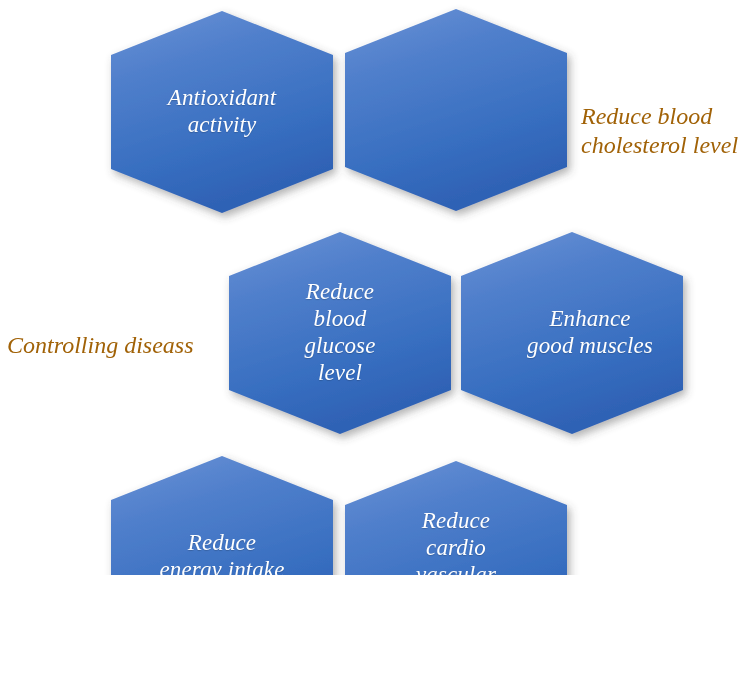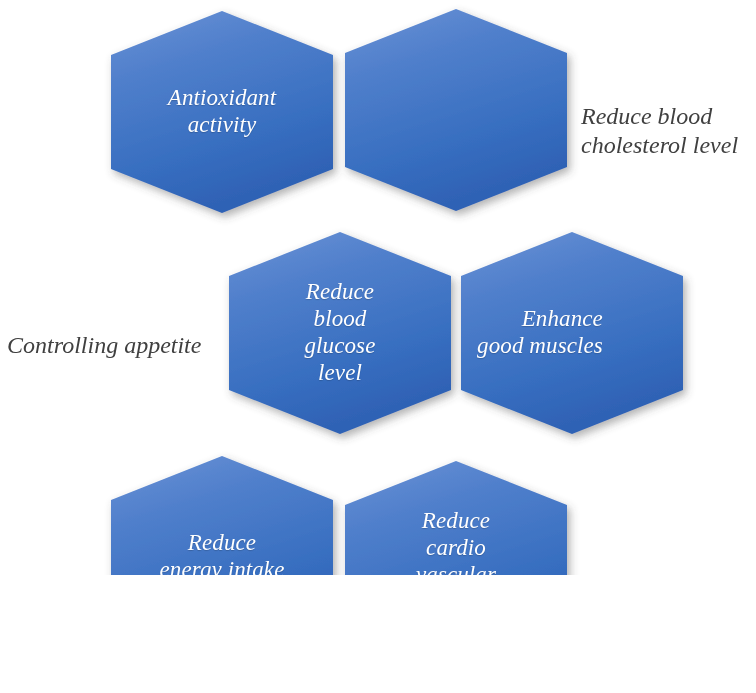--- a/index.html
+++ b/index.html
@@ -34,21 +34,21 @@
     line-height: 1.17;
     text-align: center;
     white-space: pre-line;
     transform: translate(-50%, -50%);
     pointer-events: none;
     text-shadow: 0 1px 1px rgba(0,0,0,0.18);
     letter-spacing: 0.1px;
   }
   .outside-label {
     position: absolute;
-    color: #404040;
+    color: #a16207;
     font-family: "Liberation Serif", "DejaVu Serif", serif;
     font-size: 24px;
     line-height: 1.22;
     white-space: pre-line;
     transform: translate(0, -50%);
   }
   .outside-label.right-side { text-align: left; }
   .outside-label.left-side  { text-align: left; }
 </style>
 </head>
@@ -80,29 +80,29 @@
 
   <div class="hex-label" style="left:222px; top:112px;">Antioxidant
 activity</div>
 
 
   <div class="hex-label" style="left:340px; top:333px;">Reduce
 blood
 glucose
 level</div>
 
-  <div class="hex-label" style="left:540px; top:333px;text-align:right;">Enhance
+  <div class="hex-label" style="left:590px; top:333px;">Enhance
 good muscles</div>
 
   <div class="hex-label" style="left:222px; top:557px;">Reduce
 energy intake</div>
 
   <div class="hex-label" style="left:456px; top:562px;">Reduce
 cardio
 vascular
 diseass</div>
 
   <div class="outside-label right-side" style="left:581px; top:131px;">Reduce blood
 cholesterol level</div>
 
-  <div class="outside-label left-side" style="left:7px; top:346px;">Controlling appetite</div>
+  <div class="outside-label left-side" style="left:7px; top:346px;">Controlling diseass</div>
 
 </div>
 
 </body></html>

